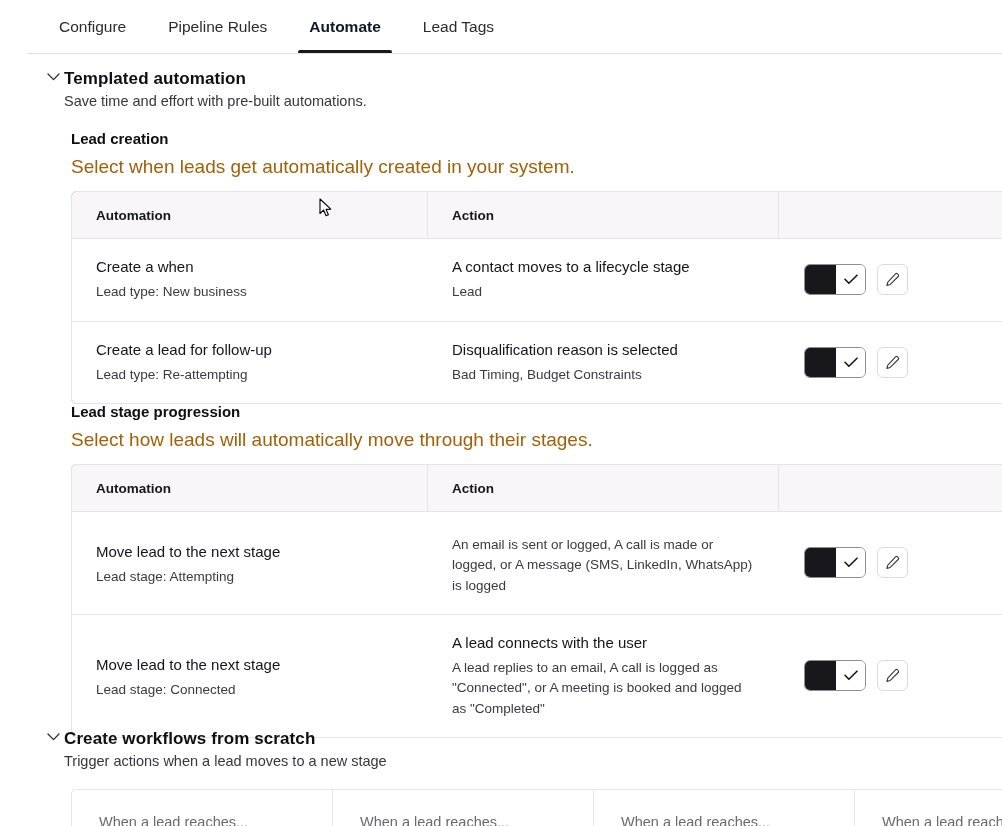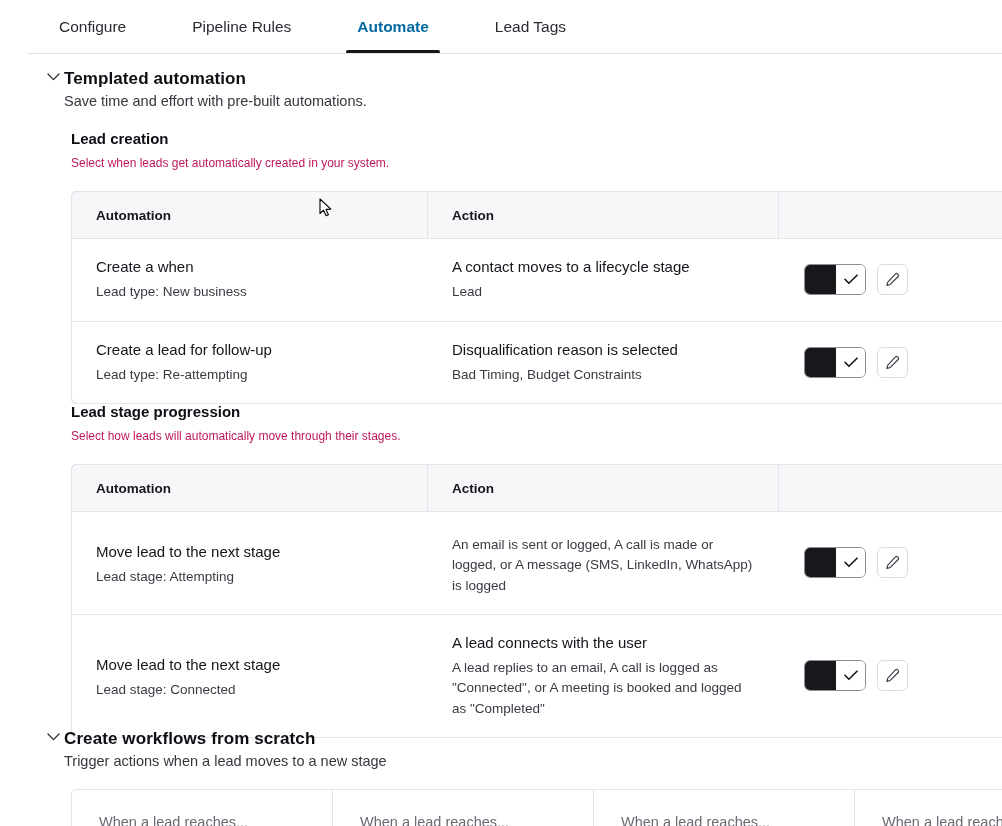--- a/index.html
+++ b/index.html
@@ -33,37 +33,36 @@
     left: 27px; top: 53px;
     width: 975px; height: 1px;
     background: #e3e1e6;
   }
   .tabs {
     position: absolute;
     left: 27px; top: 0;
     display: flex;
     align-items: flex-start;
     height: 54px;
-    gap: 24px;
   }
   .tab {
     position: relative;
     height: 54px;
     display: flex;
     align-items: center;
     padding: 0 21px;
     font-size: 15.5px;
     color: #2b2b33;
     white-space: nowrap;
     cursor: pointer;
   }
   .tab.first { padding-left: 32px; }
   .tab.active {
     font-weight: bold;
-    color: #0369a1;
+    color: #0f172a;
   }
   .tab-underline {
     position: absolute;
     left: 10px; right: 10px;
     bottom: 0;
     height: 4px;
     border-radius: 2px;
     background: #17171c;
   }
   .tab:not(.active) .tab-underline { display: none; }
@@ -98,22 +97,22 @@
 
   
   .group-title {
     position: absolute;
     font-size: 15px;
     font-weight: bold;
     color: #0e0e14;
   }
   .group-sub {
     position: absolute;
-    font-size: 12px;
-    color: #be185d;
+    font-size: 19px;
+    color: #a16207;
   }
 
   
   .tbl {
     position: absolute;
     left: 71px;
     width: 968px;
     border: 1px solid #e6e4e9;
     border-radius: 5px;
     background: #0ea5e9;

